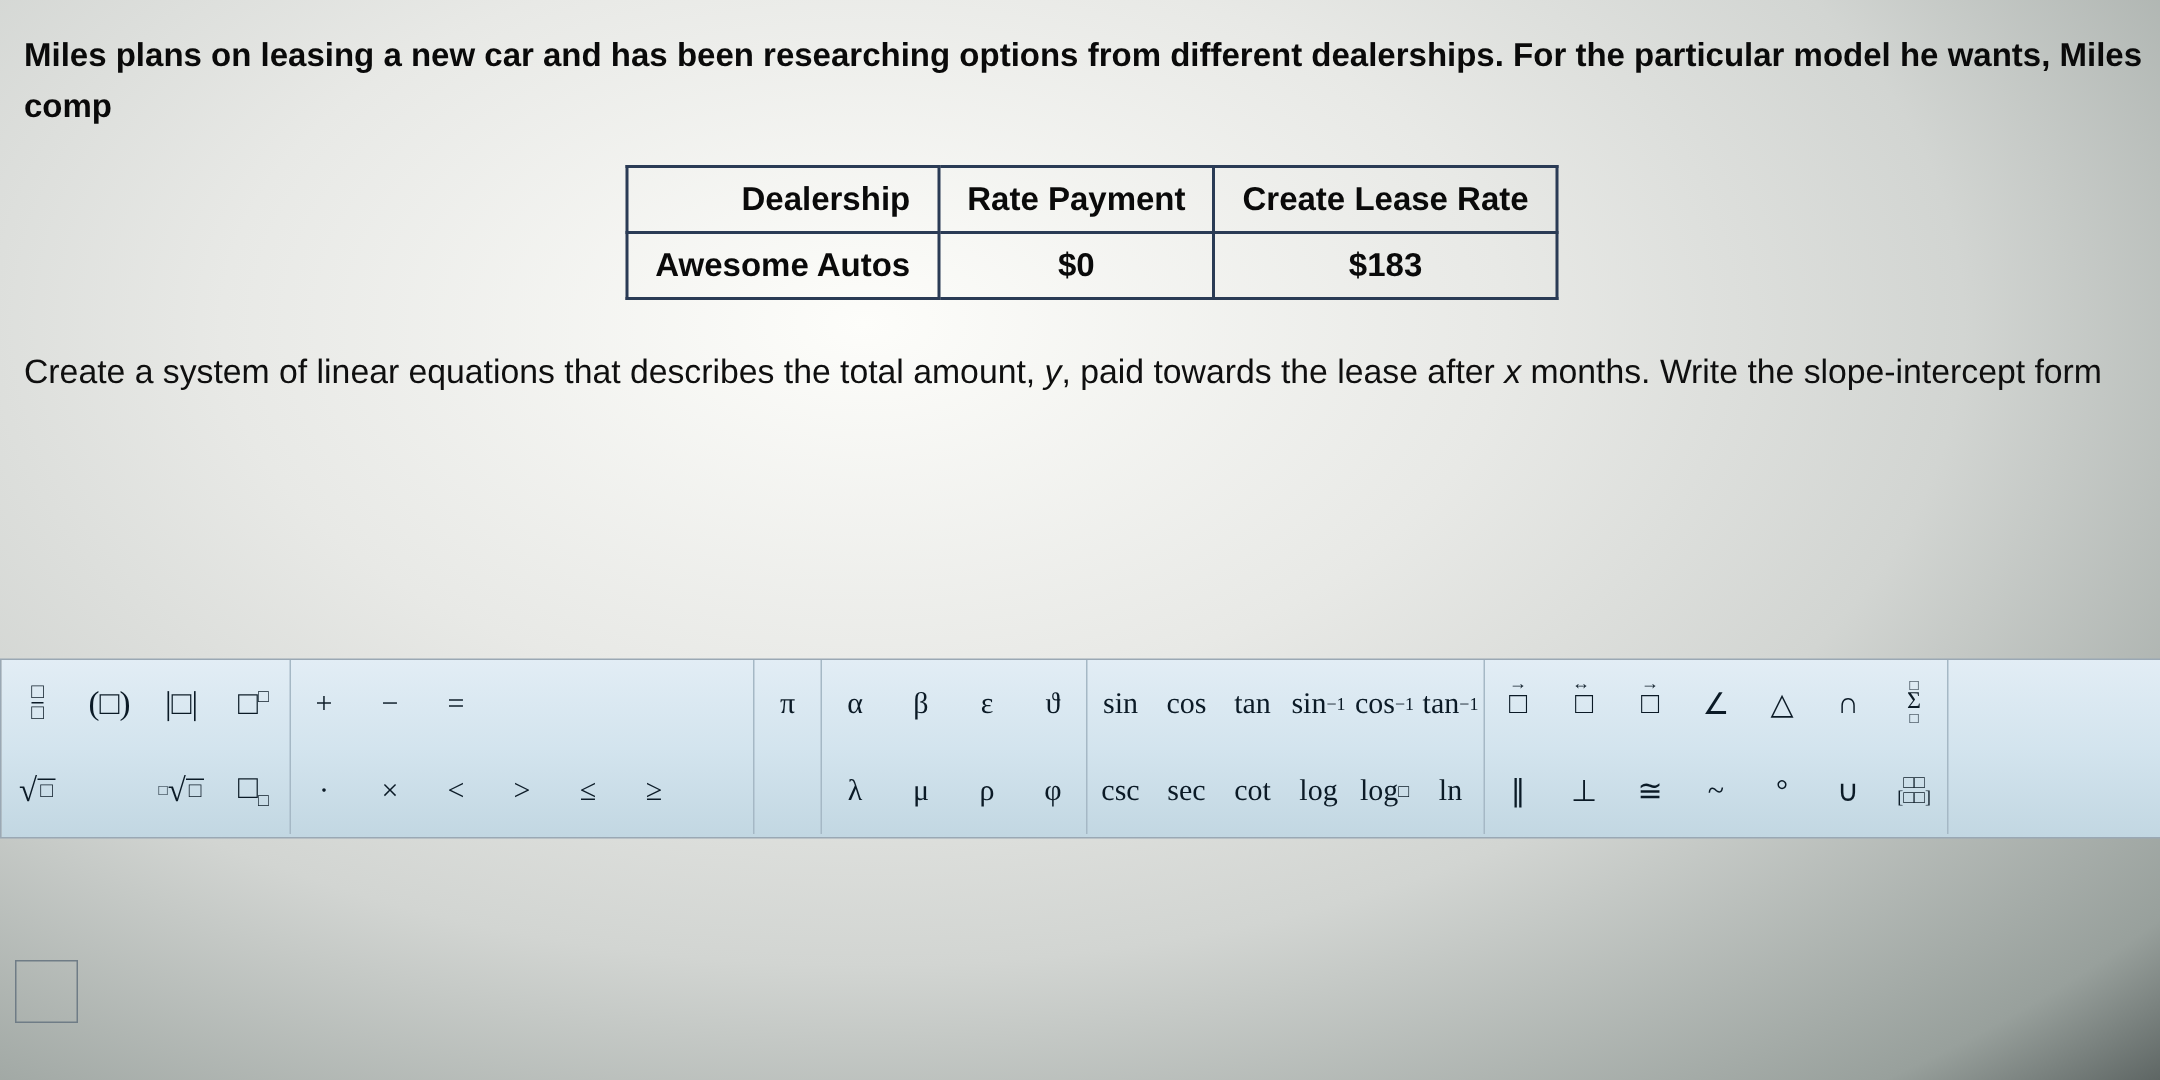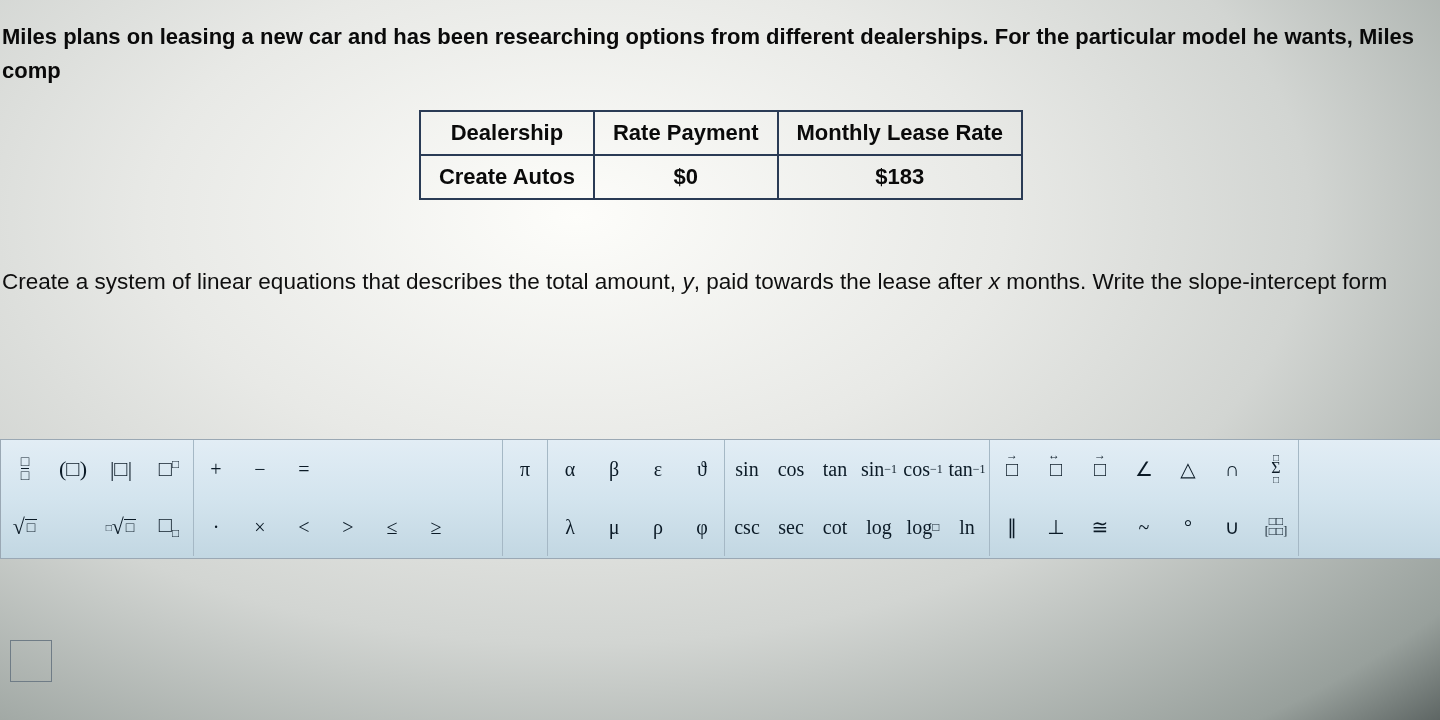--- a/index.html
+++ b/index.html
@@ -1,21 +1,21 @@
 <!DOCTYPE html>
 <html><head>
 <meta charset="utf-8">
 <style>
 body{margin:0;font-family:Arial,Helvetica,sans-serif;background:radial-gradient(ellipse at 40% 30%,#fdfdfa 0%,#e8e9e6 35%,#d2d5d2 60%,#98a09c 90%,#5e6664 100%);width:1440px;height:720px;overflow:hidden;color:#000}
-.wrap{padding:20px 0 0 2px}
+.wrap{padding:20px 0 0 16px}
 .p{font-weight:700;font-size:22px;line-height:34px;color:#0a0a0a}
 .table{border-collapse:collapse;margin:22px auto 0 auto;font-size:22px;font-weight:700;color:#0a0a0a}
-.table th,.table td{border:2px solid #2a3b55;padding:8px 18px;text-align:center}
+.table th,.table td{border:2px solid #2a3b55;padding:8px 18px;text-align:right}
 .table td.c{text-align:center}
-.p2{font-weight:400;font-size:22.5px;line-height:36px;color:#0f0f0f;margin-top:64px}
+.p2{font-weight:400;font-size:22.5px;line-height:36px;color:#0f0f0f;margin-top:30px}
 .i{font-style:italic}
 .toolbar{position:absolute;left:0;top:439px;width:1440px;height:118px;border:1px solid #9aa8b4;background:linear-gradient(180deg,#e2edf5 0%,#d3e4ee 50%,#c2d7e2 100%)}
 .row{display:flex;align-items:center;height:58px}
 .group{display:flex;align-items:center;border-right:1px solid #a5b8c5;height:100%}
 .btn{display:flex;align-items:center;justify-content:center;width:48px;height:100%;font-size:22px;color:#0b1a26;font-family:'Times New Roman',serif}
 .btn.sm{width:44px;font-size:20px}
 .sup{font-size:12px;vertical-align:super}
 .sub{font-size:12px;vertical-align:sub}
 .root{position:relative}
 .answerbox{position:absolute;left:10px;top:640px;width:40px;height:40px;border:1.5px solid #6f7c86;background:transparent}
@@ -26,24 +26,24 @@
 <div class="wrap">
   <div class="p">
     <span>Miles plans on leasing a new car and has been researching options from different dealerships. For the particular model he wants, Miles comp</span><br>
   </div>
 
   <table class="table">
     <tbody>
         <tr>
       <th>Dealership</th>
       <th>Rate Payment</th>
-      <th>Monthly Lease Rate</th>
+      <th>Create Lease Rate</th>
     </tr>
     <tr>
-      <td>Create Autos</td>
+      <td>Awesome Autos</td>
       <td class="c">$0</td>
       <td class="c">$183</td>
     </tr>
   </tbody>
     </table>
 
   <div class="p2">
     <span>Create a system of linear equations that describes the total amount, </span><span class="i">y</span><span>, paid towards the lease after </span><span class="i">x</span><span> months. Write the slope-intercept form</span><br>
   </div>
 </div>

